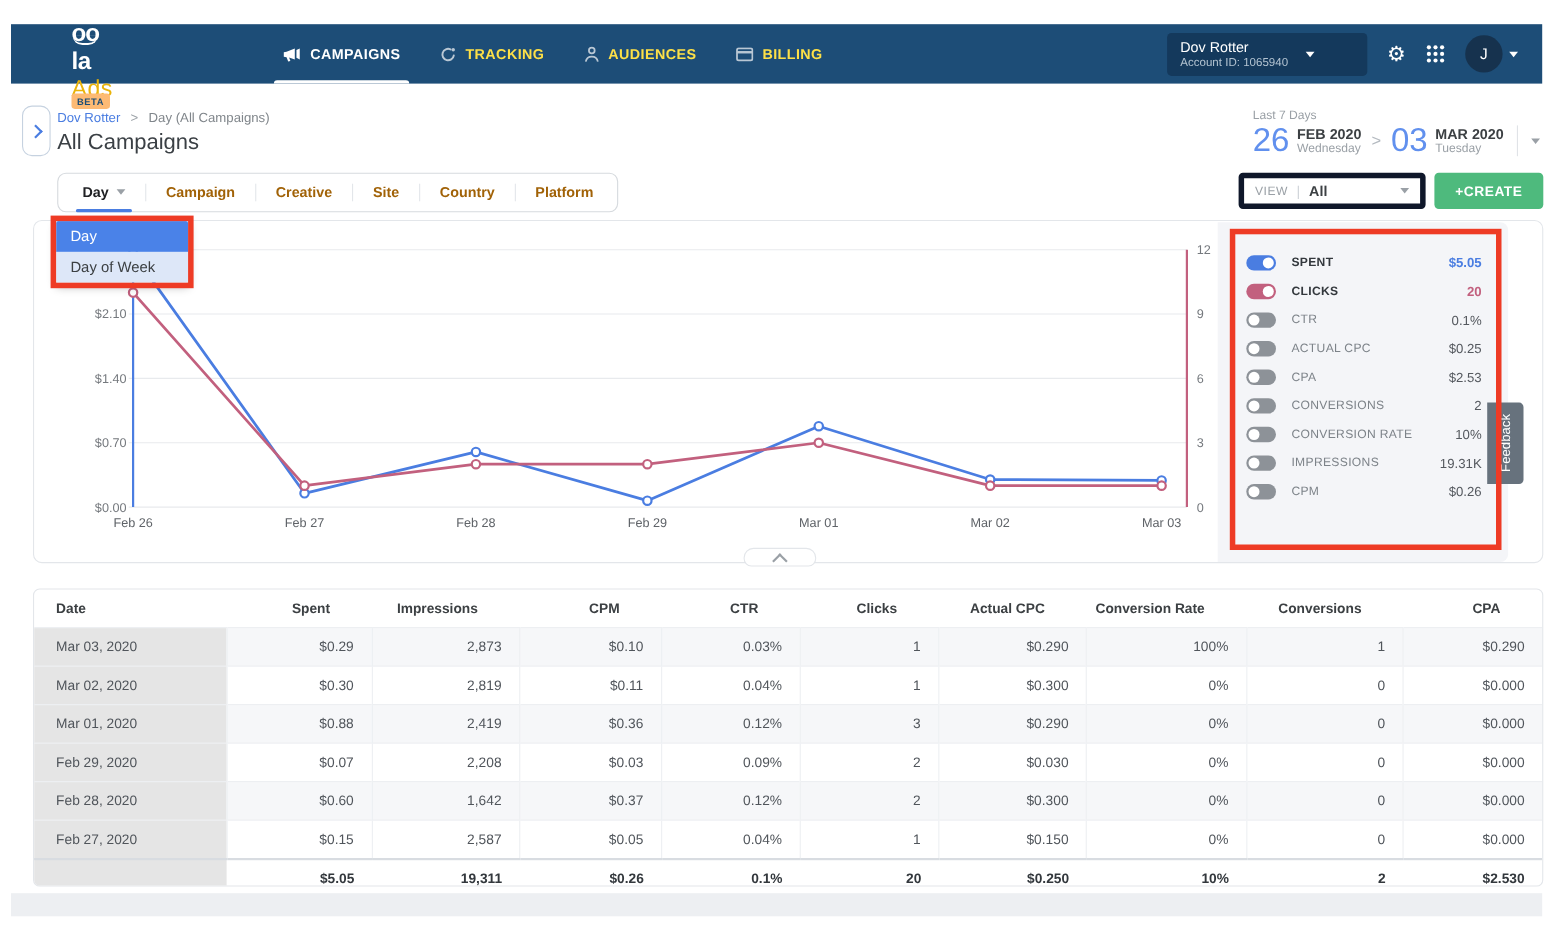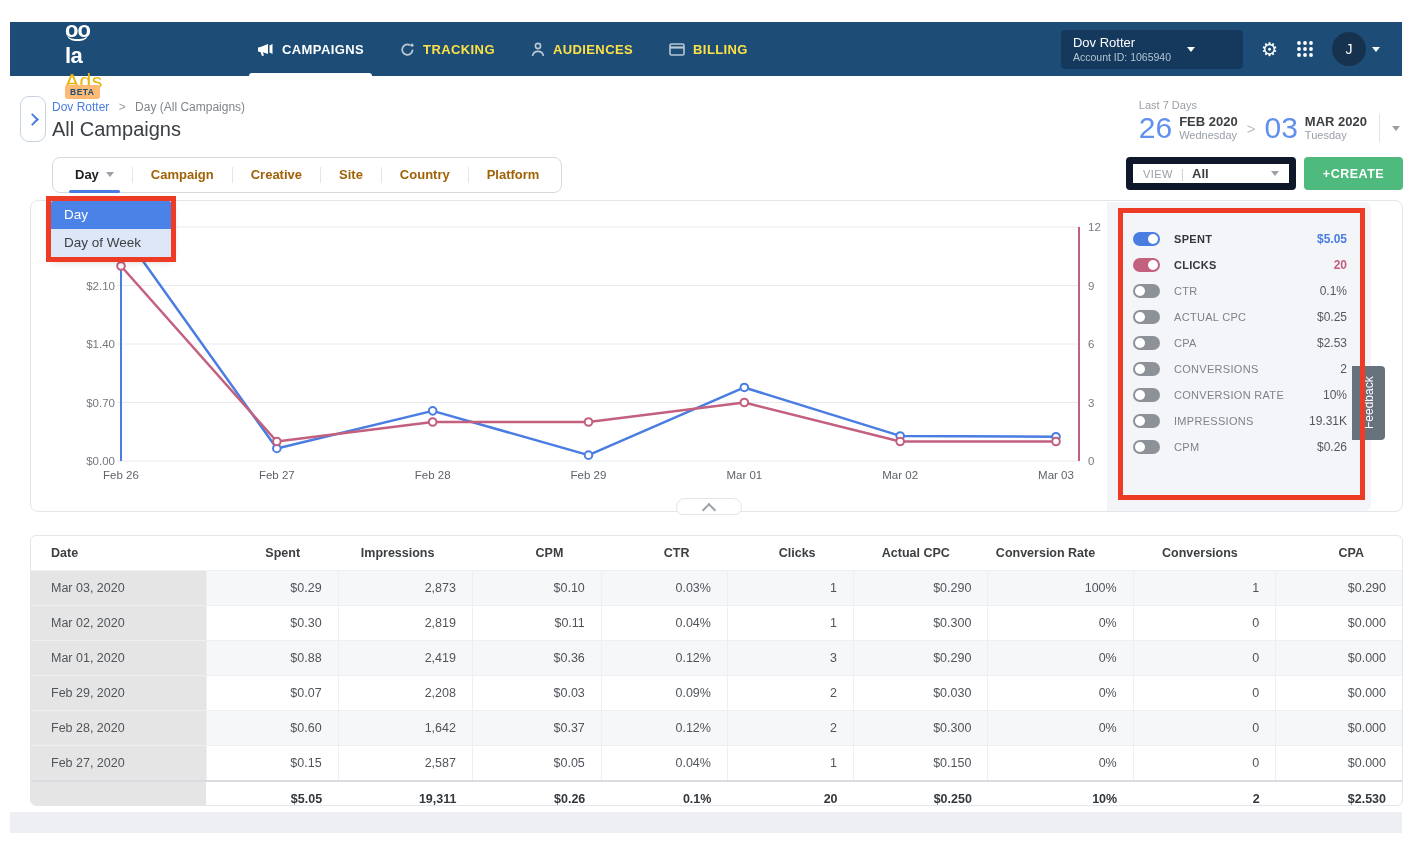--- a/index.html
+++ b/index.html
@@ -63,21 +63,21 @@
             border-radius:8px;display:flex;align-items:center;padding:0 4px;}
   .tab{position:relative;height:34px;line-height:34px;padding:0 18px;font-size:13px;font-weight:600;
        color:#a16207;cursor:pointer;white-space:nowrap;}
   .tab.active{font-weight:800;color:#202124;}
   .tab.active::after{content:'';position:absolute;left:12px;right:12px;bottom:-1px;height:3px;
        background:var(--blue,#4a7de1);border-radius:3px;}
   .tab .tab-caret{margin-left:7px;display:inline-block;transform:translateY(-2px);}
   .tab-sep{width:1px;height:16px;background:#e3e6ea;}
 
   .view-select{position:absolute;left:1126px;top:157px;width:170px;height:33px;background:#fff;
-            border:7px solid #0f172a;border-radius:4px;display:flex;align-items:center;
+            border:5px solid #0f172a;border-radius:4px;display:flex;align-items:center;
             padding:0 10px;box-sizing:border-box;cursor:pointer;}
   .vs-prefix{font-size:11px;color:#9aa0a6;letter-spacing:.4px;}
   .vs-div{color:#d0d4d9;margin:0 8px;font-size:13px;}
   .vs-value{font-size:13px;font-weight:700;color:#3c4043;}
   .view-select .caret-grey{margin-left:auto;}
   .create-btn{position:absolute;left:1304px;top:157px;width:99px;height:33px;background:var(--green,#4eba7d);
             color:#fff;border:none;border-radius:4px;font-size:12.5px;font-weight:700;letter-spacing:.5px;
             font-family:"Liberation Sans",sans-serif;cursor:pointer;}
 
   

